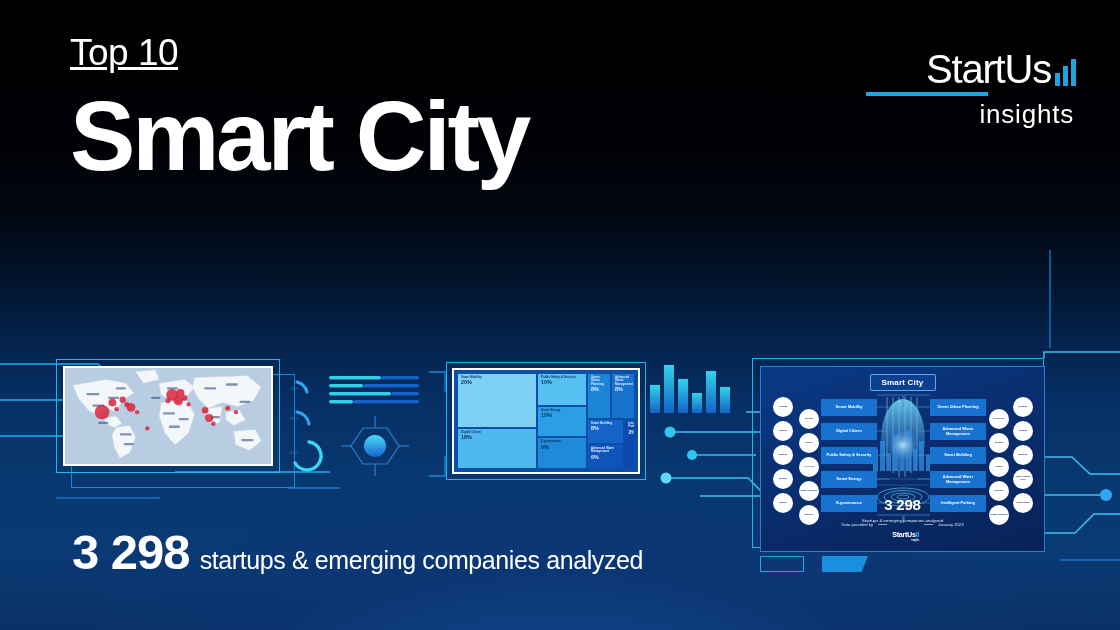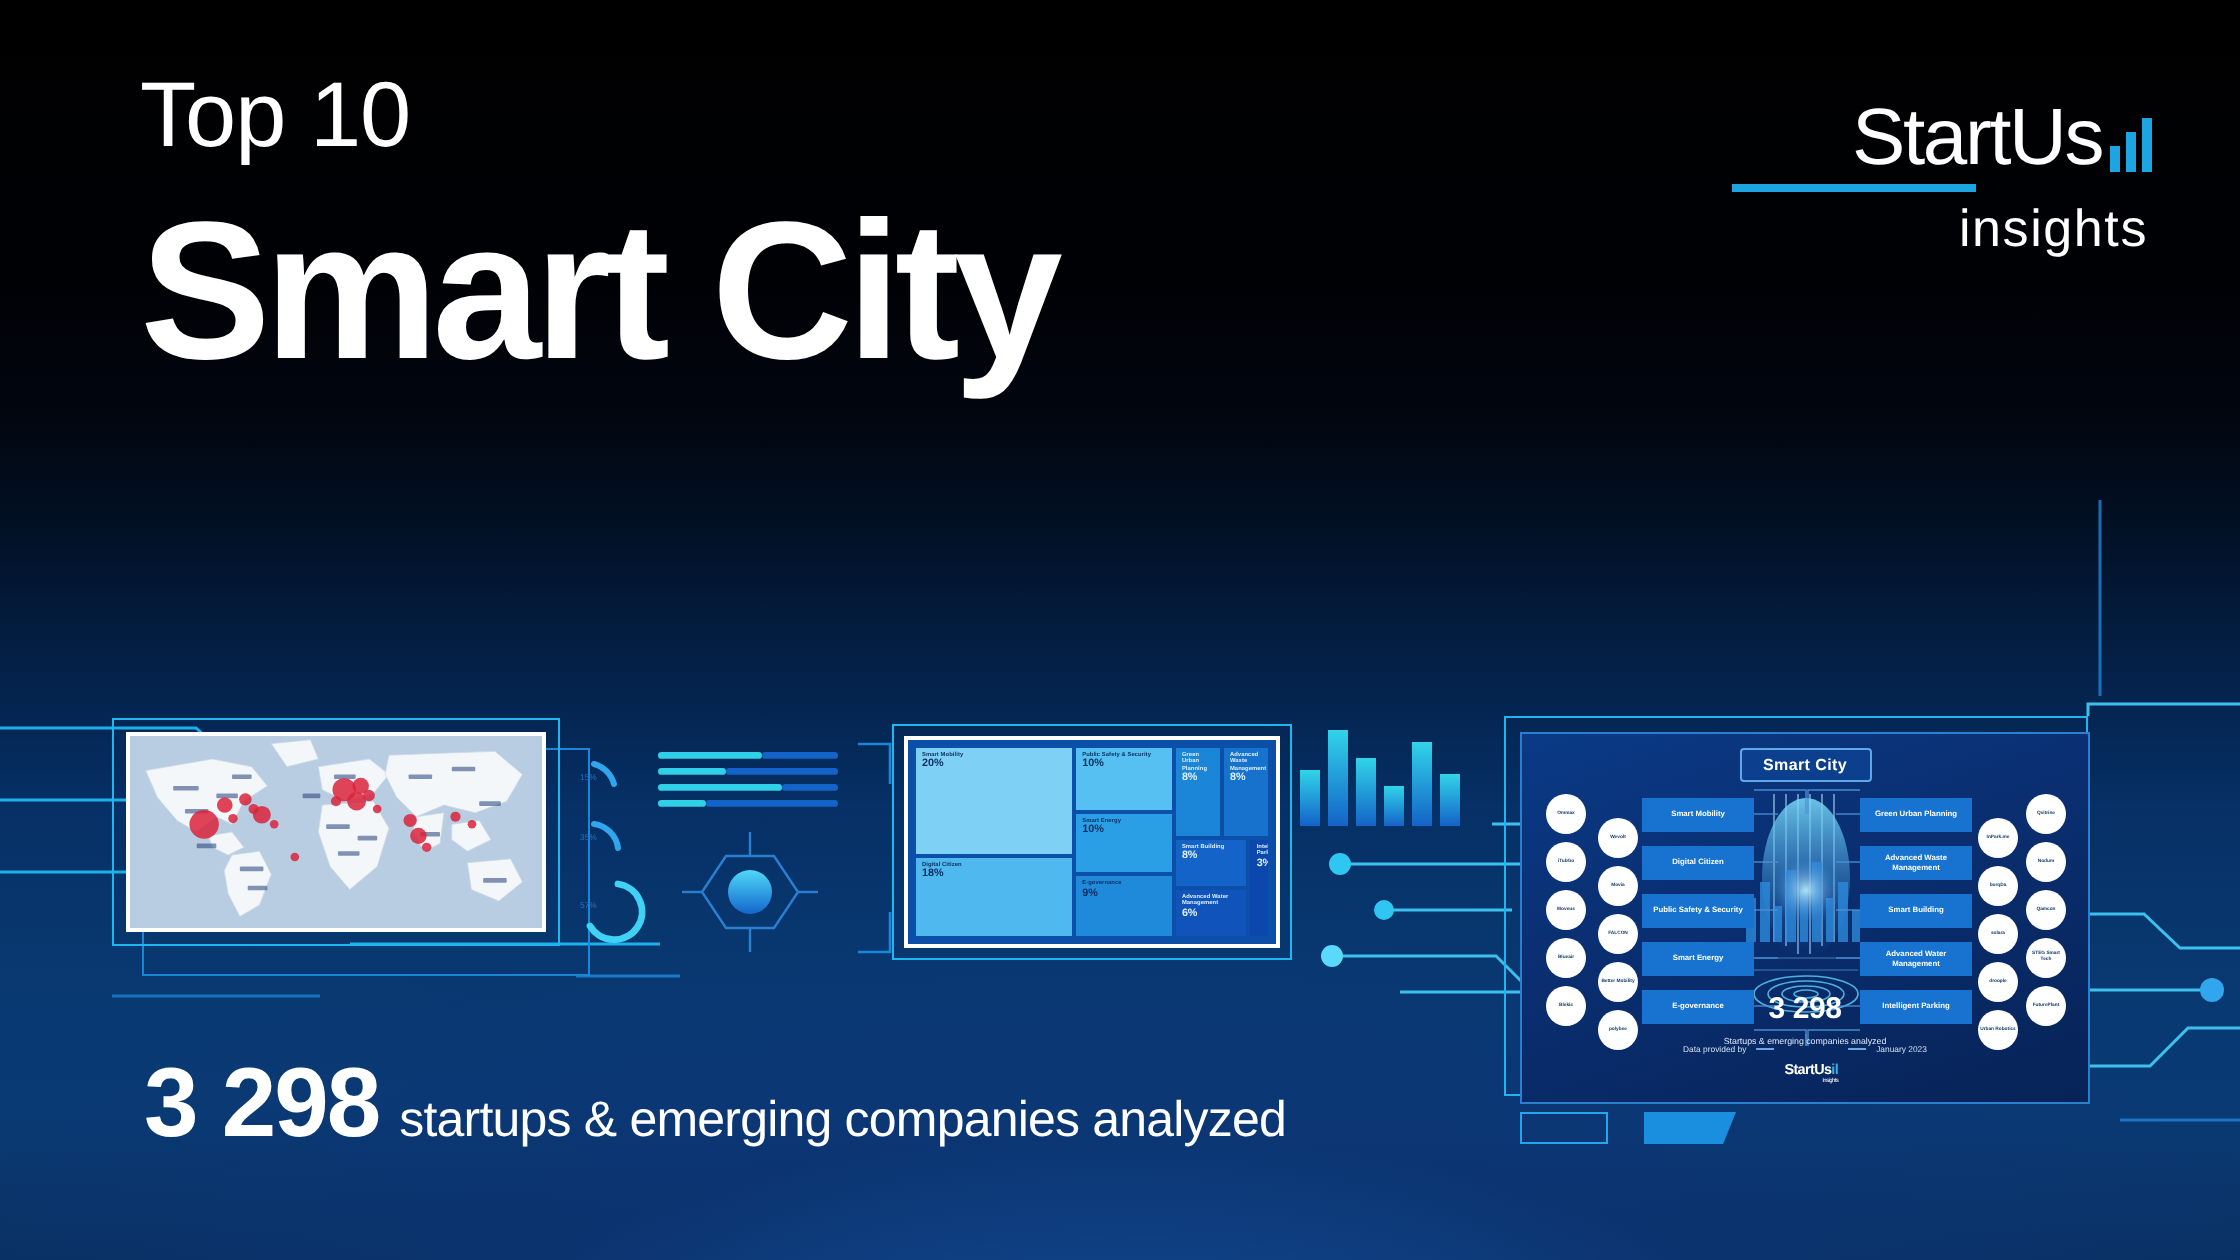--- a/index.html
+++ b/index.html
@@ -22,22 +22,22 @@
         #04224b 54%,
         #063066 64%,
         #08386f 76%,
         #0a3a74 88%,
         #0a3163 100%);
   }
 
   
   .headline { position: absolute; left: 70px; top: 34px; z-index: 20; }
   .kicker {
-    font-size: 46px; font-weight: 400; color: #ffffff;
-    letter-spacing: -0.5px; line-height: 1.0;
+    font-size: 37px; font-weight: 400; color: #ffffff;
+    letter-spacing: -0.5px; line-height: 1.0; text-decoration: underline;
   }
   .title-main {
     font-size: 98px; font-weight: 700; color: #ffffff;
     letter-spacing: -3.2px; line-height: 1.02; margin-top: 16px;
     white-space: nowrap;
   }
   .title-sub {
     font-size: 53px; font-weight: 400; color: #ffffff;
     letter-spacing: -1.3px; line-height: 1.05; margin-top: 16px;
     white-space: nowrap;

